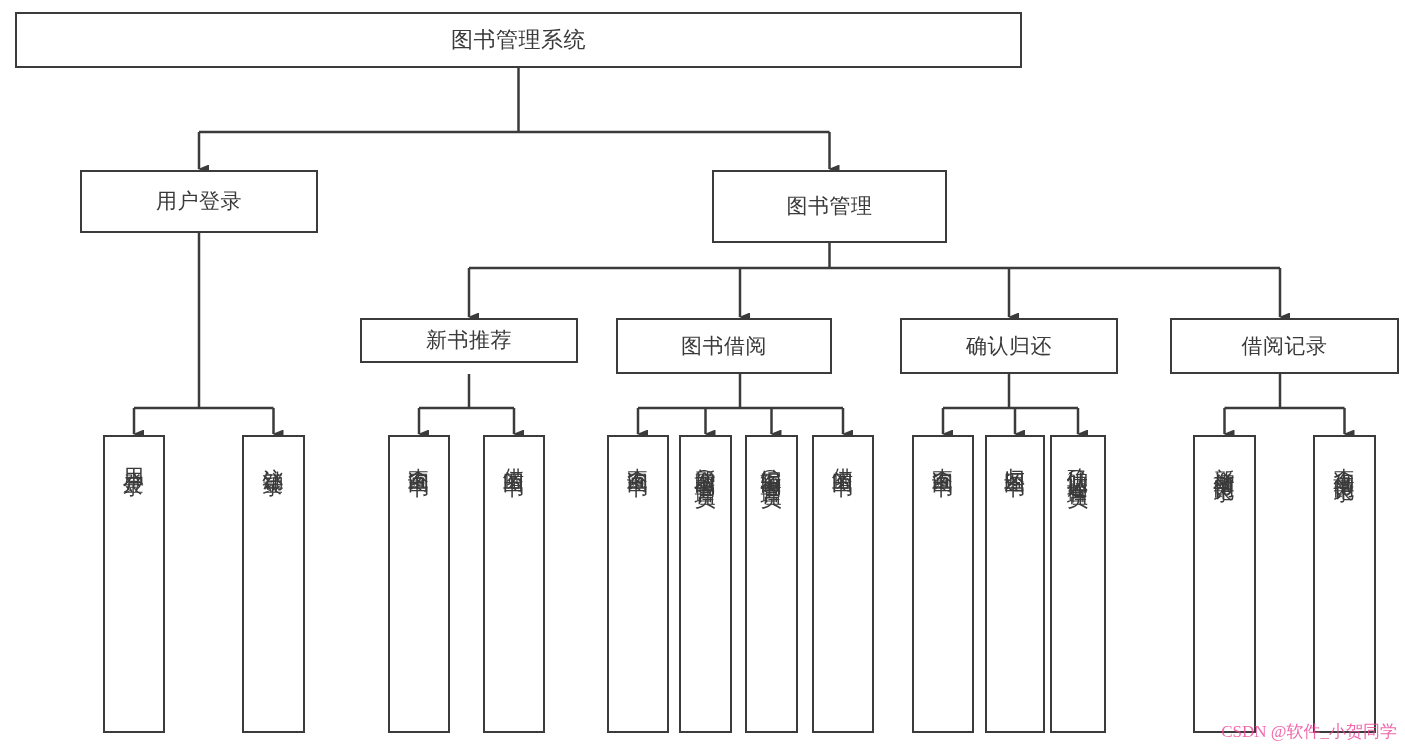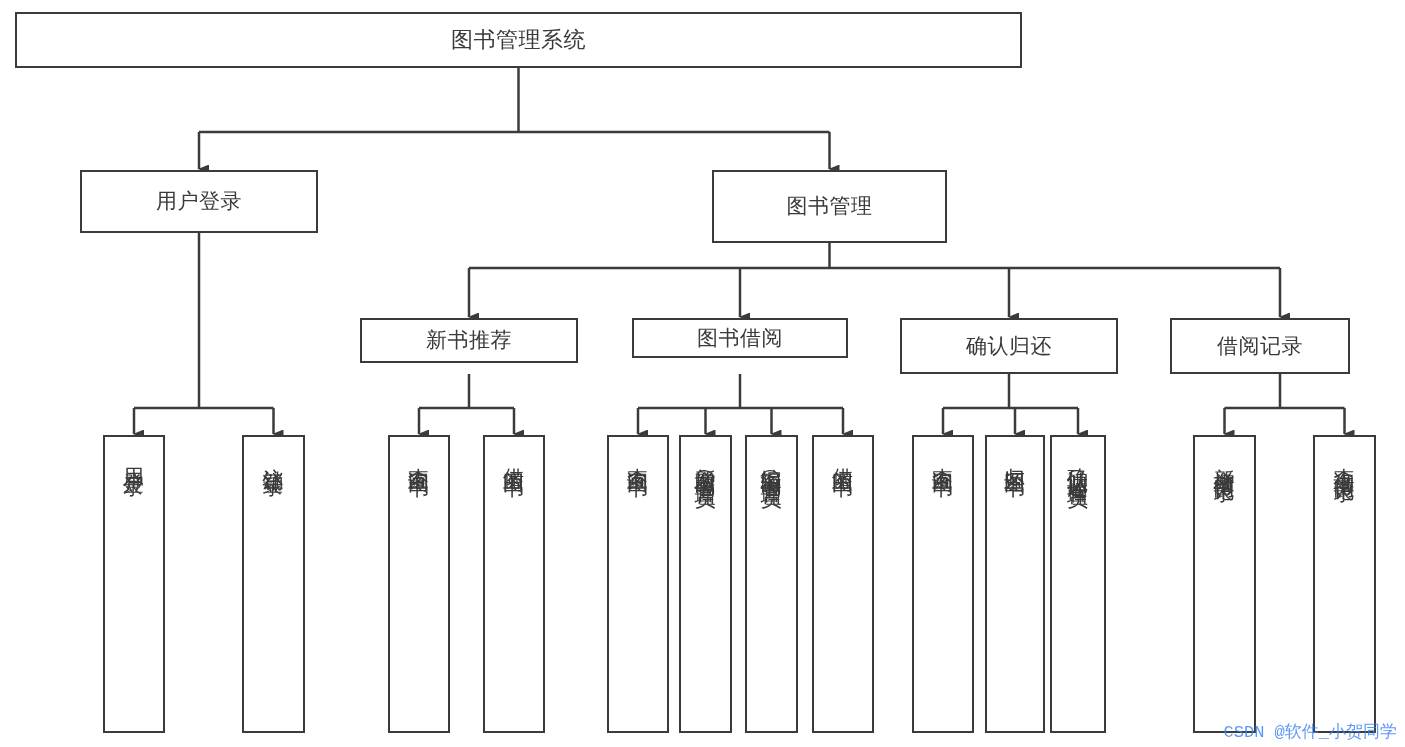--- a/index.html
+++ b/index.html
@@ -58,25 +58,25 @@
     line-height: 1.0;
     margin: 0 auto;
   }
   .node.root .node-label { font-size: 22px; }
 
   #watermark {
     position: absolute;
     right: 8px;
     bottom: 4px;
     font-size: 17px;
-    color: #3b82f6;
+    color: #ec4899;
     opacity: 0.82;
     z-index: 5;
     white-space: nowrap;
-    font-family: Liberation Mono, monospace;
+    font-family: Liberation Serif, serif;
   }
 </style>
 </head>
 <body>
 
 <div id="canvas">
   <svg id="edges" viewBox="0 0 1405 747">
     <defs>
       <marker id="arrowhead" markerWidth="9" markerHeight="11" refX="4.5" refY="10" orient="auto" markerUnits="userSpaceOnUse">
         <path d="M0,0 L9,0 L4.5,11 Z" fill="#3b3b3b"></path>
@@ -125,27 +125,27 @@
       </div>
       <div class="node horizontal" style="left: 80px; top: 170px; width: 238px; height: 63px;">
         <span class="node-label">用户登录</span>
       </div>
       <div class="node horizontal" style="left: 712px; top: 170px; width: 235px; height: 73px;">
         <span class="node-label">图书管理</span>
       </div>
       <div class="node horizontal" style="left: 360px; top: 318px; width: 218px; height: 45px;">
         <span class="node-label">新书推荐</span>
       </div>
-      <div class="node horizontal" style="left: 632px; top: 318px; width: 216px; height: 40px;">
+      <div class="node horizontal" style="left: 616px; top: 318px; width: 216px; height: 56px;">
         <span class="node-label">图书借阅</span>
       </div>
       <div class="node horizontal" style="left: 900px; top: 318px; width: 218px; height: 56px;">
         <span class="node-label">确认归还</span>
       </div>
-      <div class="node horizontal" style="left: 1170px; top: 318px; width: 180px; height: 56px;">
+      <div class="node horizontal" style="left: 1170px; top: 318px; width: 229px; height: 56px;">
         <span class="node-label">借阅记录</span>
       </div>
       <div class="node vertical" style="left: 103px; top: 435px; width: 62px; height: 298px;">
         <span class="node-label">用户登录</span>
       </div>
       <div class="node vertical" style="left: 242px; top: 435px; width: 63px; height: 298px;">
         <span class="node-label">注销登录</span>
       </div>
       <div class="node vertical" style="left: 388px; top: 435px; width: 62px; height: 298px;">
         <span class="node-label">查询图书</span>

